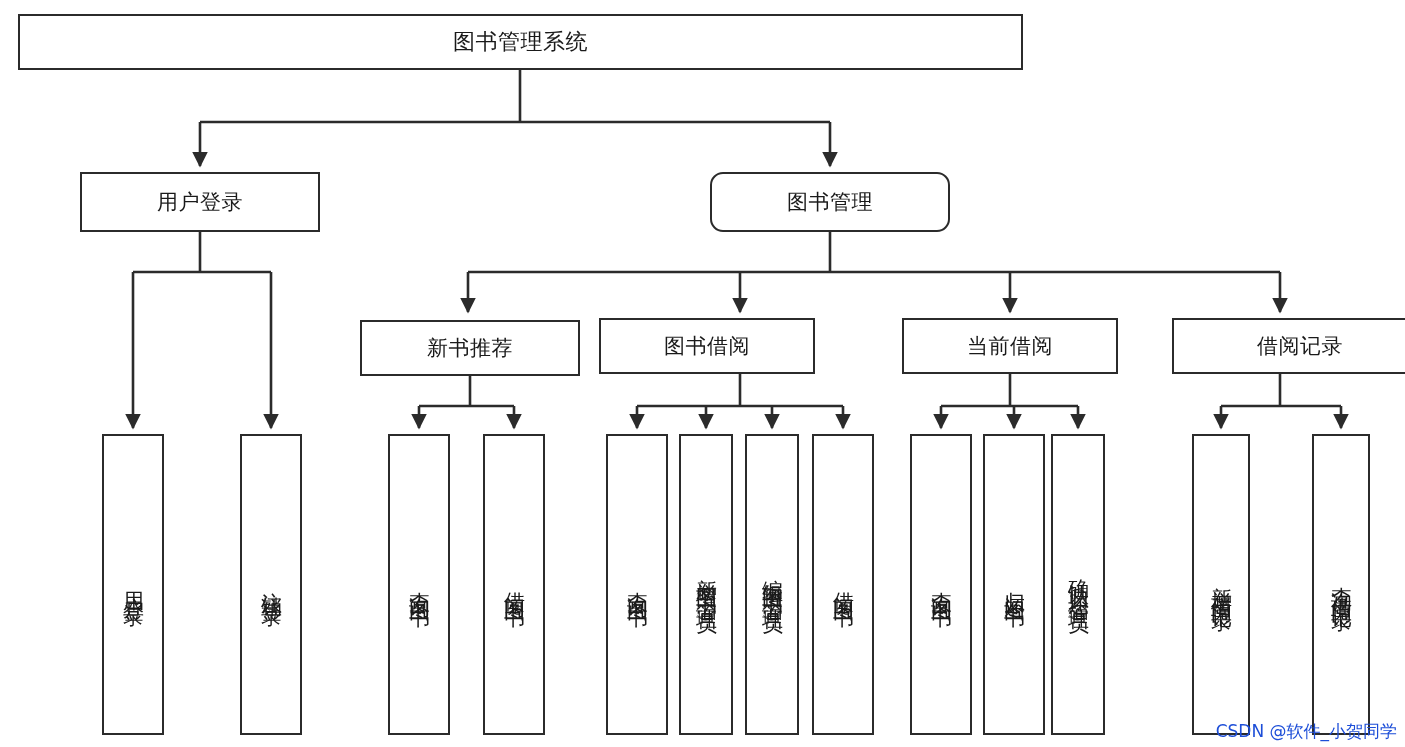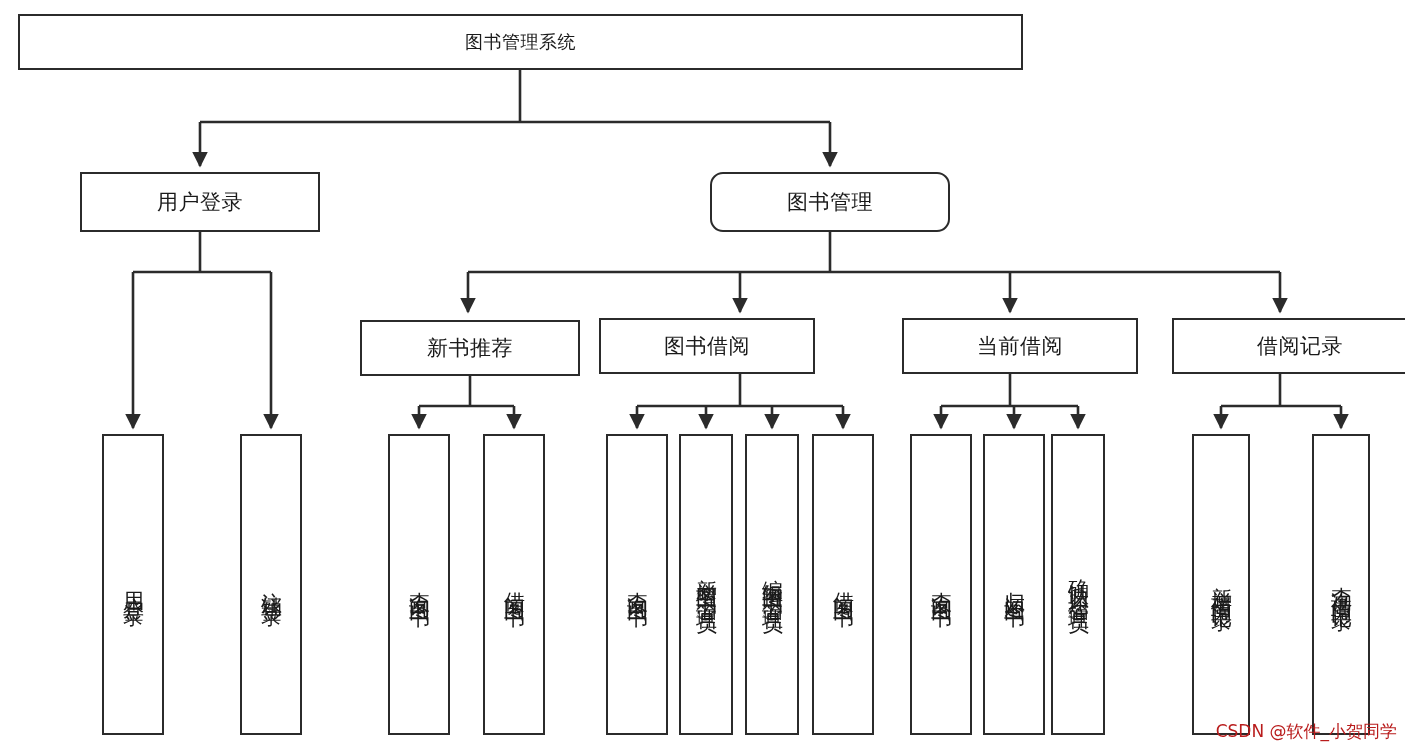--- a/index.html
+++ b/index.html
@@ -42,21 +42,21 @@
     text-align: center;
     line-height: 1.08;
   }
   
   .node.horiz .label {
     writing-mode: horizontal-tb;
     font-size: 21px;
     letter-spacing: 0.5px;
   }
   .node.root .label {
-    font-size: 18px;
+    font-size: 22px;
   }
   
   .node.vert {
     align-items: center;
     justify-content: center;
     padding: 4px 0;
   }
   .node.vert .label {
     writing-mode: vertical-rl;
     text-orientation: upright;
@@ -64,21 +64,21 @@
     line-height: 1.0;
     letter-spacing: 5px;
     max-height: 100%;
     white-space: nowrap;
   }
   .watermark {
     position: absolute;
     right: 8px;
     bottom: 4px;
     font-size: 17px;
-    color: #b91c1c;
+    color: #1d4ed8;
     z-index: 5;
     white-space: nowrap;
     font-family: "DejaVu Sans", "Liberation Sans", sans-serif;
   }
 </style>
 </head>
 <body>
 
 <div id="canvas">
 
@@ -142,21 +142,21 @@
   <div class="node horiz" style="left:710px; top:172px; width:240px; height:60px;border-radius:13px;">
     <span class="label">图书管理</span>
   </div>
 
   <div class="node horiz" style="left:360px; top:320px; width:220px; height:56px;">
     <span class="label">新书推荐</span>
   </div>
   <div class="node horiz" style="left:599px; top:318px; width:216px; height:56px;">
     <span class="label">图书借阅</span>
   </div>
-  <div class="node horiz" style="left:902px; top:318px; width:236px; height:56px;">
+  <div class="node horiz" style="left:902px; top:318px; width:216px; height:56px;">
     <span class="label">当前借阅</span>
   </div>
   <div class="node horiz" style="left:1172px; top:318px; width:256px; height:56px;">
     <span class="label">借阅记录</span>
   </div>
 
   <div class="node vert" style="left:102px; top:434px; width:62px; height:301px;">
     <span class="label">用户登录</span>
   </div>
   <div class="node vert" style="left:240px; top:434px; width:62px; height:301px;">

